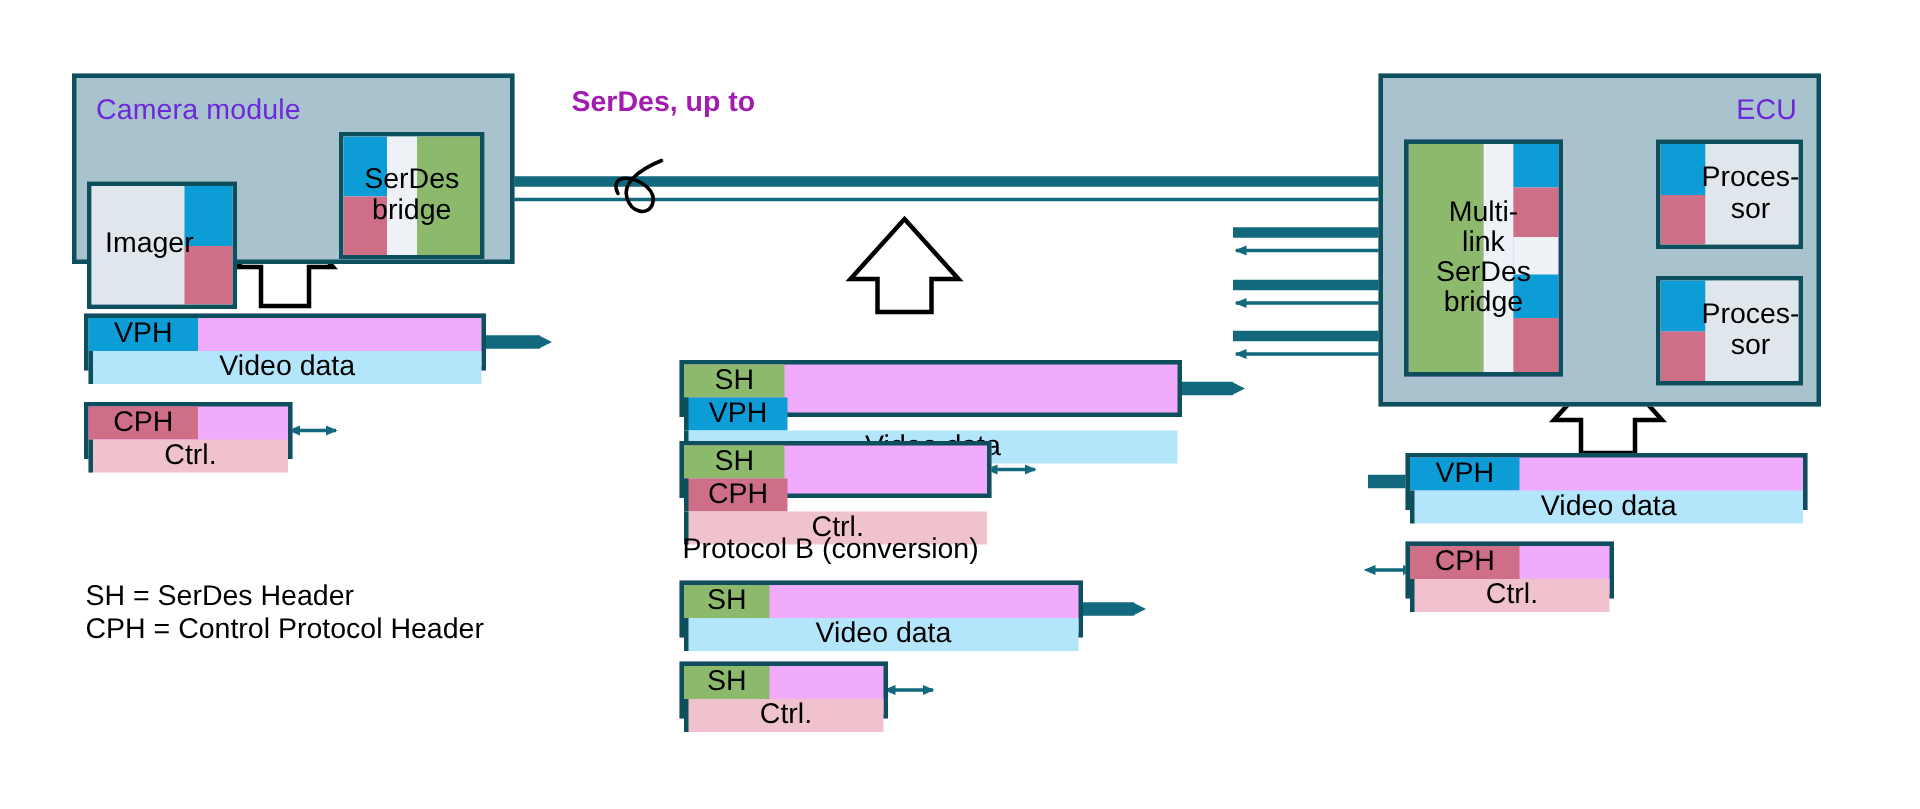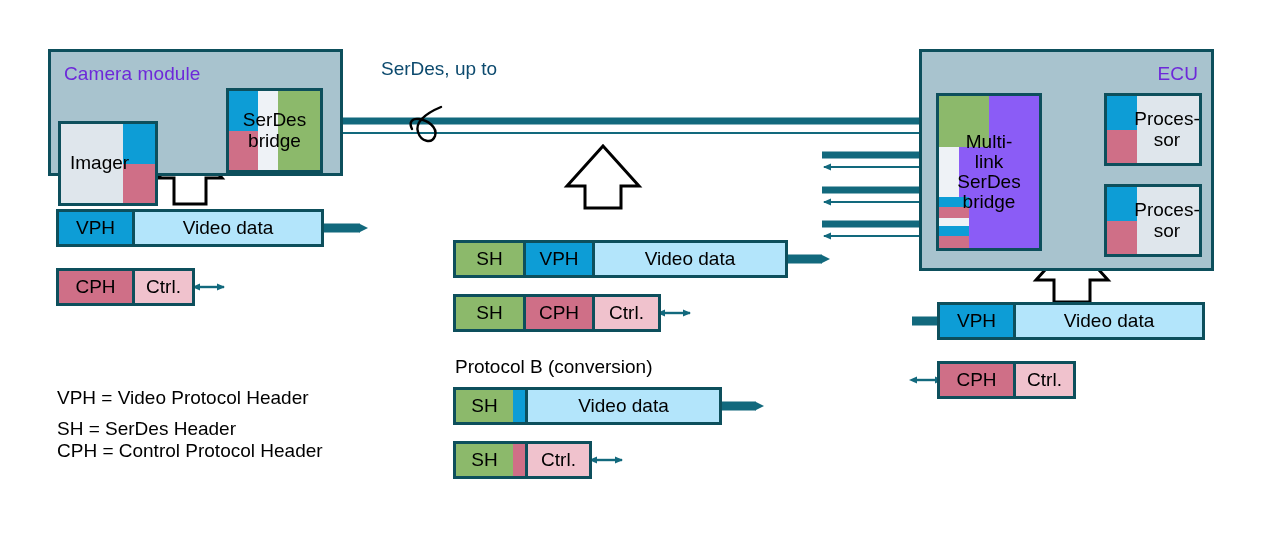--- a/index.html
+++ b/index.html
@@ -27,31 +27,31 @@
   .band{height:100%;}
   .blocklabel{
     position:absolute;left:0;top:0;width:100%;height:100%;
     display:flex;flex-direction:column;align-items:center;justify-content:center;
     font-size:19px;color:#000;line-height:1.06;white-space:nowrap;pointer-events:none;
   }
   .blocklabel.left{align-items:flex-start;padding-left:9px;}
 
   
   .packet{
-    border:3px solid #0d4f5c;display:flex;align-items:stretch;background:#f0abfc;
+    border:3px solid #0d4f5c;display:flex;align-items:stretch;background:#f0abfc;flex-direction:column;
   }
   .seg{
     display:flex;align-items:center;justify-content:center;
     font-size:19px;color:#000;white-space:nowrap;box-sizing:border-box;
   }
   .seg + .seg{border-left:3px solid #0d4f5c;}
   .seg.nosep{border-left:none;}
   .legend-line{font-size:19px;color:#000;white-space:nowrap;}
   .varlabel{font-size:19px;color:#000;white-space:nowrap;}
-  .linklabel{font-size:19px;color:#0c4a6e;line-height:1.25;white-space:nowrap;}
+  .linklabel{font-size:19px;color:#a21caf;line-height:1.25;white-space:nowrap;font-weight:bold;}
 
   svg{overflow:visible;}
 </style>
 </head>
 <body>
 
 <div class="stage">
 
   <svg class="abs" style="left:0;top:0;width:1280px;height:539px;">
     <defs>
@@ -145,21 +145,21 @@
 
   <div class="abs linklabel" style="left:381px;top:57px;">
     <div>SerDes, up to</div>
   </div>
 
   <div class="abs container" style="left:919px;top:49px;width:295px;height:222px;">
     <div class="abs container-title" style="right:13px;top:11px;">ECU</div>
   </div>
 
   <div class="abs" style="left:936px;top:93px;width:100px;height:152px;">
-    <div class="blockbox" style="width:100%;height:100%;position:relative;background:#8b5cf6;flex-direction:column;">
+    <div class="blockbox" style="width:100%;height:100%;position:relative;background:#8b5cf6;">
       <div class="band" style="width:50%;background:#8cb96b;"></div>
       <div class="band" style="width:20%;background:#eef2f6;"></div>
       <div class="band" style="width:30%;display:flex;flex-direction:column;background:#eef2f6;">
         <div style="height:19%;background:#0d9dd6;"></div>
         <div style="height:22%;background:#cf6f87;"></div>
         <div style="height:16%;background:#eef2f6;"></div>
         <div style="height:19%;background:#0d9dd6;"></div>
         <div style="height:24%;background:#cf6f87;"></div>
       </div>
       <div class="blocklabel" style="justify-content:center;">
@@ -240,18 +240,17 @@
     <div class="seg nosep" style="width:73px;background:#0d9dd6;">VPH</div>
     <div class="seg" style="flex:1;background:#b3e5fb;">Video data</div>
   </div>
 
   <div class="abs packet" style="left:937px;top:361px;width:139px;height:38px;">
     <div class="seg nosep" style="width:73px;background:#cf6f87;">CPH</div>
     <div class="seg" style="flex:1;background:#f0c2cd;">Ctrl.</div>
   </div>
 
   <div class="abs" style="left:57px;top:387px;">
-    <div class="legend-line" style="margin-bottom:9px;">VPH = Video Protocol Header</div>
     <div class="legend-line">SH = SerDes Header</div>
     <div class="legend-line" style="margin-bottom:9px;">CPH = Control Protocol Header</div>
   </div>
 
 </div>
 
 </body></html>

